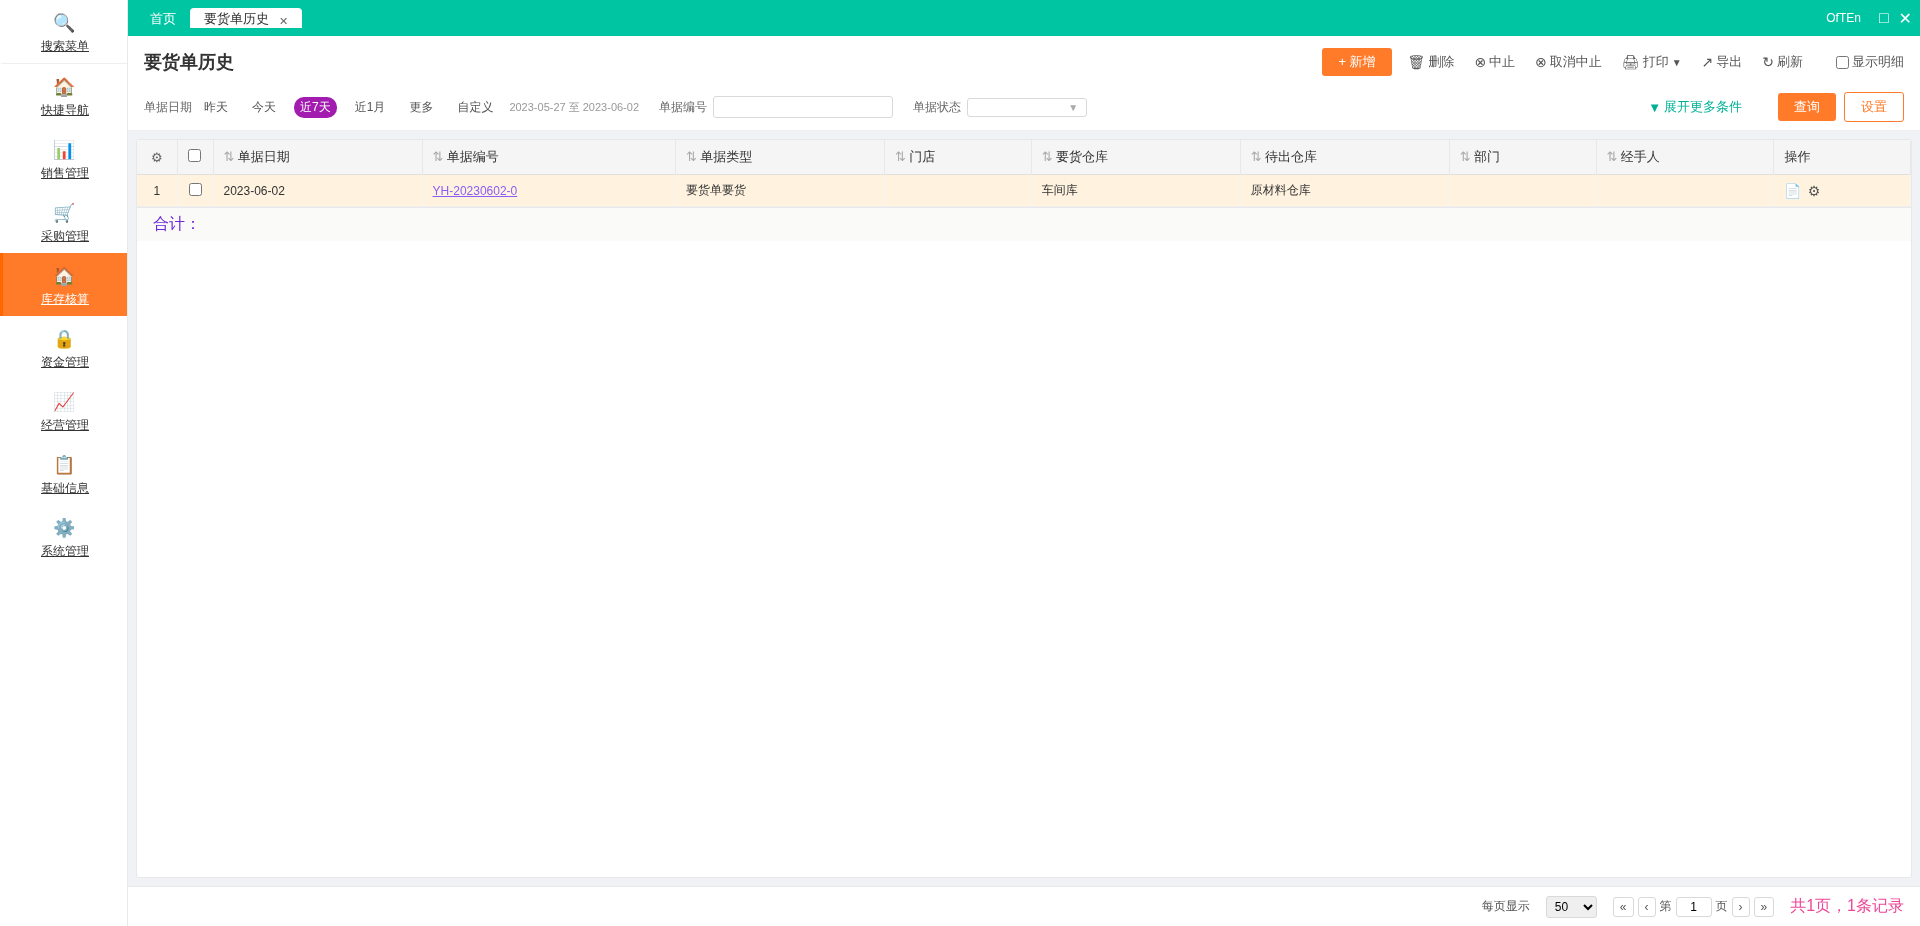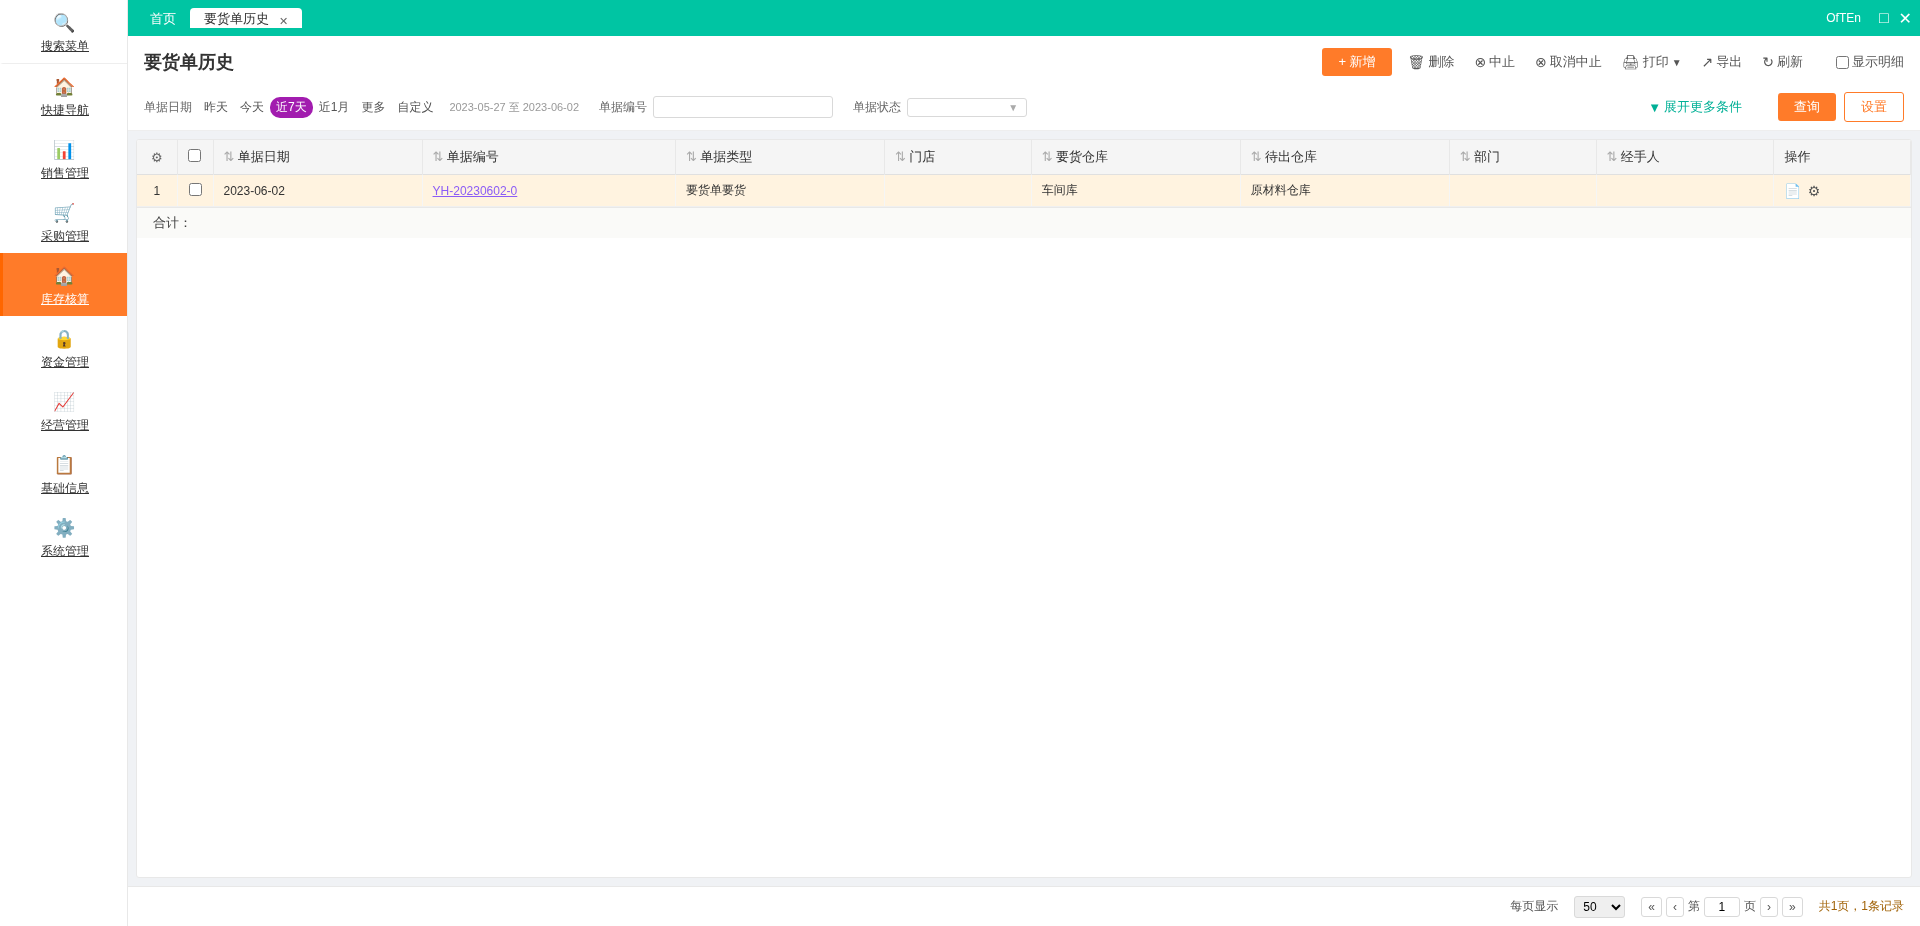--- a/index.html
+++ b/index.html
@@ -106,21 +106,21 @@
     
     .filter-row {
       display: flex;
       align-items: center;
       gap: 20px;
       padding: 8px 0;
       flex-wrap: wrap;
     }
     .filter-group { display: flex; align-items: center; gap: 6px; }
     .filter-label { color: #666; font-size: 12px; white-space: nowrap; }
-    .filter-date-pills { display: flex; gap: 0; align-items: center; }
+    .filter-date-pills { display: flex; gap: 12px; align-items: center; }
     .date-pill {
       padding: 2px 6px; border-radius: 10px; cursor: pointer;
       font-size: 12px; color: #555;
     }
     .date-pill.active { background: #a21caf; color: #fff; }
     .date-range { font-size: 11px; color: #999; margin-left: 4px; }
     .filter-input {
       border: 1px solid #d9d9d9; border-radius: 3px;
       padding: 3px 8px; font-size: 12px; width: 180px; color: #333;
     }
@@ -166,21 +166,21 @@
     .col-check { width: 36px; text-align: center; }
     .settings-icon { color: #666; cursor: pointer; }
     .action-icons { display: flex; gap: 6px; }
     .action-icon { cursor: pointer; color: #555; font-size: 14px; }
 
     
     .table-footer {
       background: #fafaf8; border-top: 1px solid #e8e8e8;
       padding: 6px 16px; display: flex; align-items: center;
     }
-    .total-label { font-size: 13px; color: #404040; }
+    .total-label { font-size: 16px; color: #6d28d9; }
 
     
     .pagination-bar {
       background: #fff;
       border-top: 1px solid #e8e8e8;
       padding: 6px 16px;
       display: flex;
       align-items: center;
       justify-content: flex-end;
       gap: 16px;
@@ -195,21 +195,21 @@
     .page-nav { display: flex; align-items: center; gap: 4px; }
     .page-btn {
       border: 1px solid #d9d9d9; background: #fff;
       padding: 2px 6px; border-radius: 3px; cursor: pointer;
       font-size: 12px; color: #555;
     }
     .page-input {
       width: 36px; border: 1px solid #d9d9d9; border-radius: 3px;
       text-align: center; padding: 2px 4px; font-size: 12px;
     }
-    .page-info { color: #a16207; font-size: 12px; }
+    .page-info { color: #ec4899; font-size: 16px; }
 
     
     input[type=checkbox] { cursor: pointer; }
 
     
     .brand-area {
       display: flex; align-items: center; gap: 4px;
       color: #fff; font-size: 12px; padding: 0 8px;
     }
 

